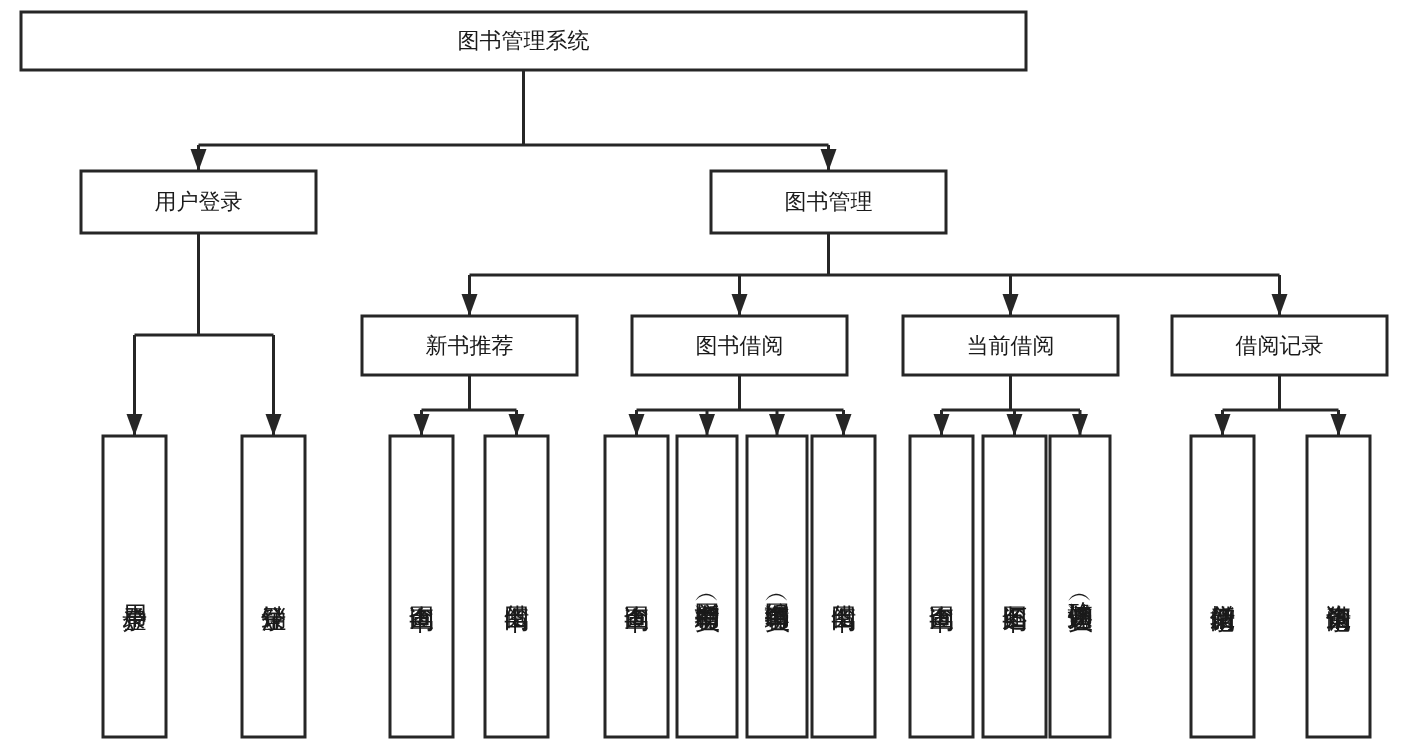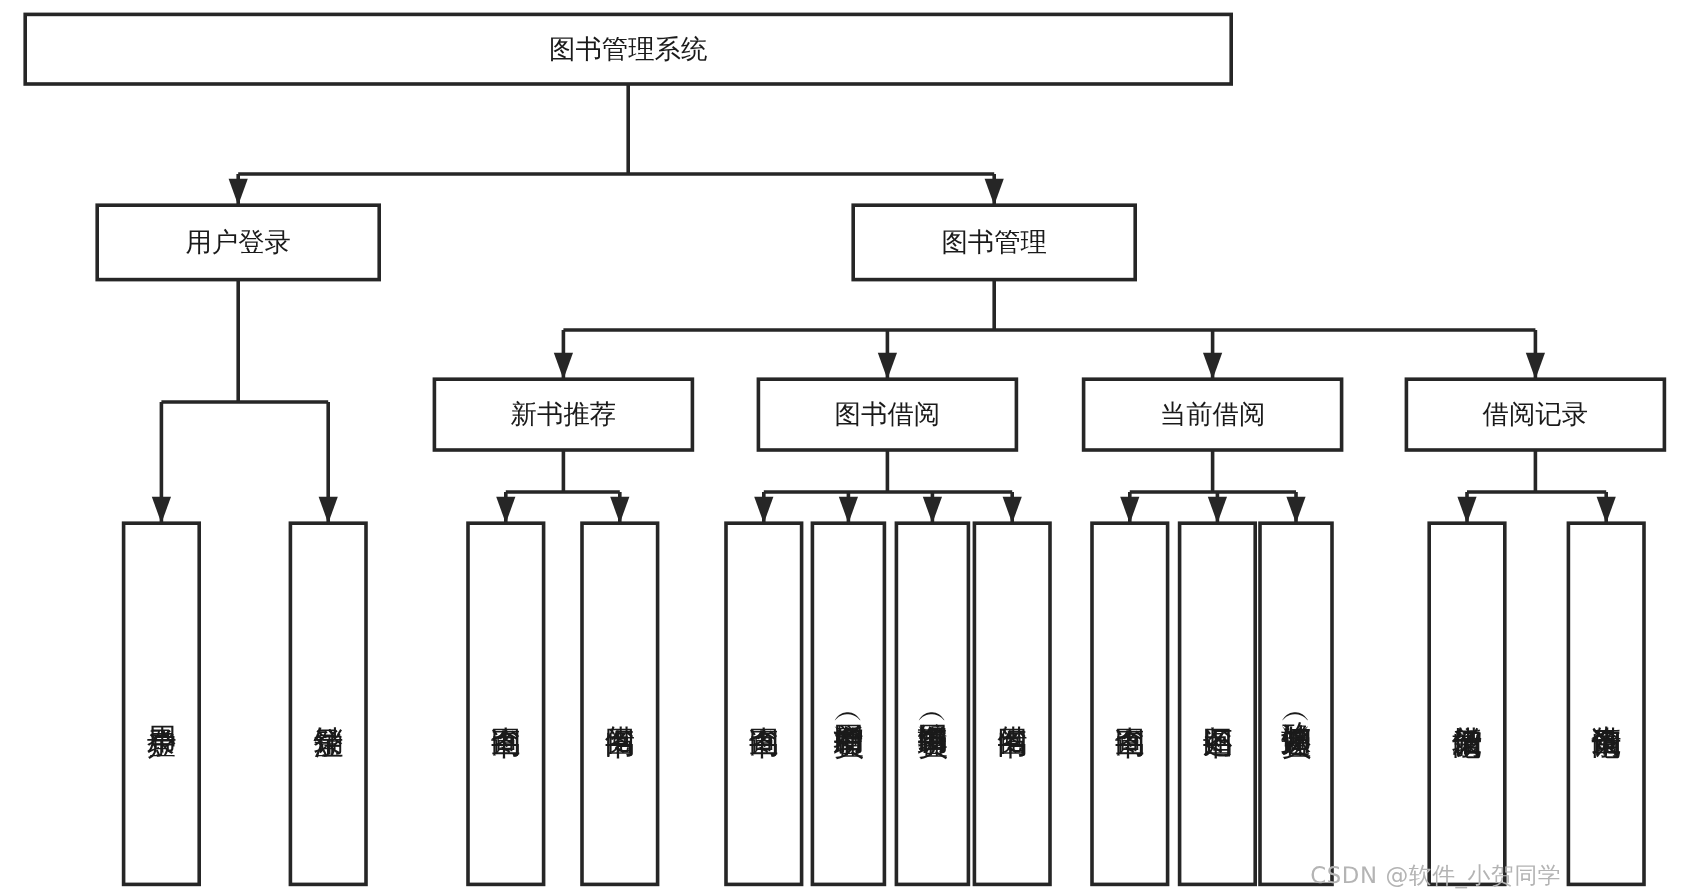--- a/index.html
+++ b/index.html
@@ -178,15 +178,14 @@
       <div class="leaf-label" style="left: 677px; top: 436px; width: 60px; height: 301px;">新增图书（管理员）</div>
       <div class="leaf-label" style="left: 747px; top: 436px; width: 60px; height: 301px;">编辑图书（管理员）</div>
       <div class="leaf-label" style="left: 812px; top: 436px; width: 63px; height: 301px;">借阅图书</div>
       <div class="leaf-label" style="left: 910px; top: 436px; width: 63px; height: 301px;">查询图书</div>
       <div class="leaf-label" style="left: 983px; top: 436px; width: 63px; height: 301px;">归还图书</div>
       <div class="leaf-label" style="left: 1050px; top: 436px; width: 60px; height: 301px;">确认归还（管理员）</div>
       <div class="leaf-label" style="left: 1191px; top: 436px; width: 63px; height: 301px;">新增借阅记录</div>
       <div class="leaf-label" style="left: 1307px; top: 436px; width: 63px; height: 301px;">查询借阅记录</div>
     </div>
 
-  <div id="watermark">CSDN @软件_小贺同学</div>
 
 </div>
 
 </body></html>

